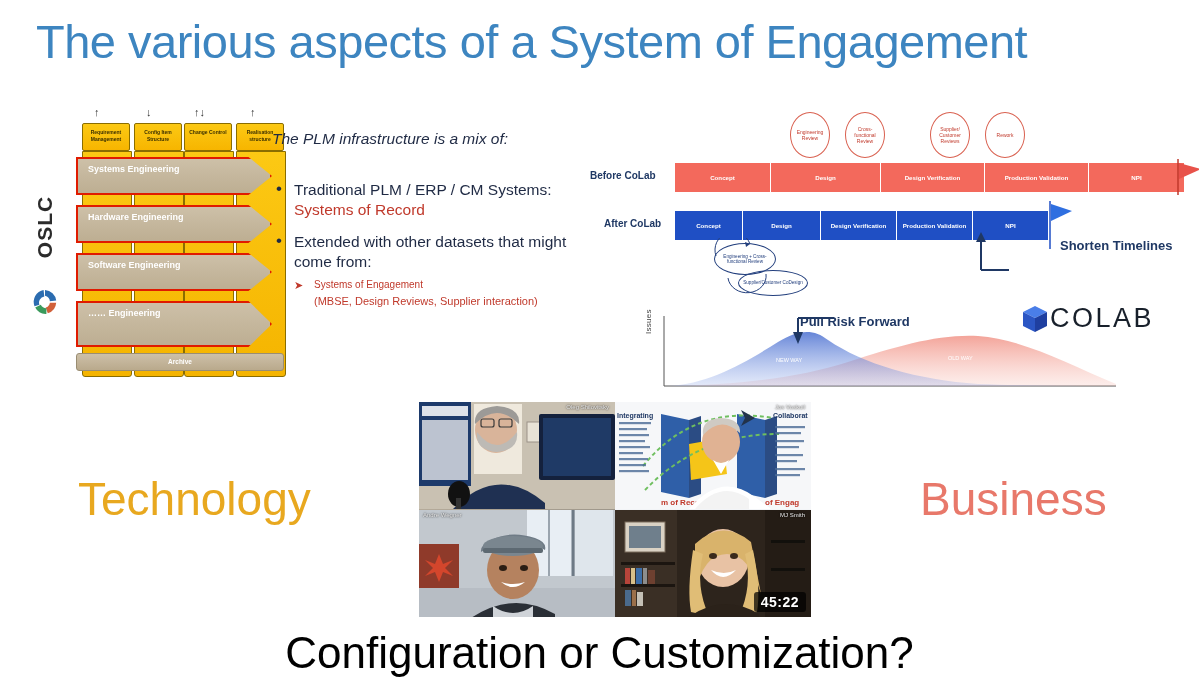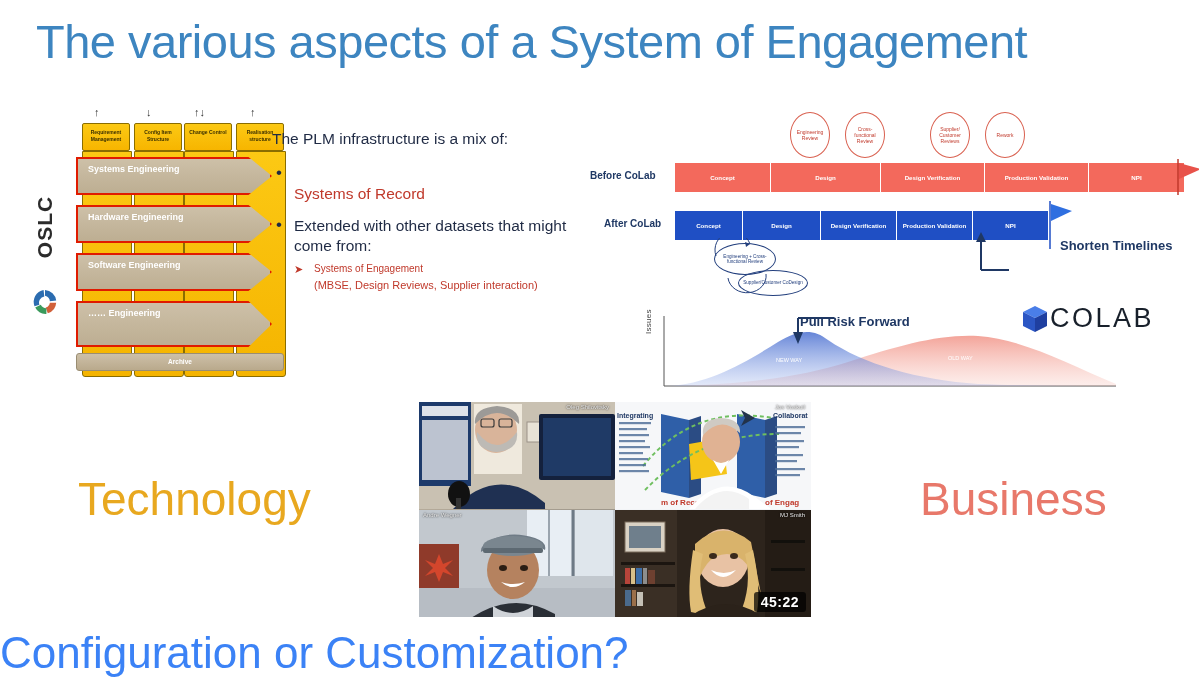--- a/index.html
+++ b/index.html
@@ -66,21 +66,21 @@
   .archive{
     position:absolute;left:2px;top:248px;width:206px;height:16px;
     background:linear-gradient(180deg,#cdc0a8 0%,#b9a98c 100%);
     border:1px solid #9a8d72;border-radius:3px;
     color:#ffffff;font-size:6.5px;font-weight:bold;
     text-align:center;line-height:16px;
   }
 
   
   .plm-text{position:absolute;left:272px;top:130px;width:330px;}
-  .plm-lead{font-size:15.5px;color:#1f2a44;margin-bottom:16px;}
+  .plm-lead{font-size:15.5px;color:#1f2a44;margin-bottom:32px;font-style:italic;}
   .bullet{position:relative;padding-left:22px;font-size:15.5px;color:#1f2a44;margin-bottom:12px;line-height:20px;}
   .bullet::before{content:"\2022";position:absolute;left:4px;top:-1px;font-size:17px;color:#1f2a44;}
   .red{color:#c0392b;}
   .sub-arrow{position:relative;padding-left:20px;margin-top:3px;font-size:10px;color:#c0392b;line-height:19px;}
   .sub-arrow::before{content:"\27A4";position:absolute;left:0;top:1px;font-size:11px;color:#c0392b;}
   .tiny-red{font-size:11px;color:#c0392b;padding-left:20px;line-height:14px;}
 
   
   .colab{position:absolute;left:590px;top:110px;width:600px;height:250px;}
   .tl-label{position:absolute;font-size:10px;font-weight:bold;color:#1f3864;}
@@ -151,22 +151,22 @@
   
   .cap-tech{
     position:absolute;left:78px;top:472px;
     font-size:46px;color:#e8a81f;font-weight:400;
   }
   .cap-biz{
     position:absolute;left:920px;top:472px;
     font-size:46px;color:#e8786a;font-weight:400;
   }
   .cap-bottom{
-    position:absolute;left:0;top:628px;width:1199px;
-    font-size:44px;color:#3b82f6;font-weight:400;
+    position:absolute;left:0;top:628px;width:1199px;text-align:center;
+    font-size:44px;color:#000000;font-weight:400;
   }
 </style>
 </head>
 <body>
 
 <div class="slide">
 
   <div class="slide-title">The various aspects of a System of Engagement</div>
 
   <div class="oslc-block">
@@ -204,21 +204,21 @@
       <div class="band b3">Software Engineering</div>
 
       <div class="archive">Archive</div>
     </div>
   </div>
 
   <div class="plm-text">
     <div class="plm-lead">The PLM infrastructure is a mix of:</div>
 
     <div class="bullet">
-      <br>
+      <span>Traditional PLM / ERP / CM Systems:</span><br>
       <span class="red">Systems of Record</span>
     </div>
 
     <div class="bullet">
       <span>Extended with other datasets that might come from:</span>
       <div class="sub-arrow">Systems of Engagement</div>
       <div class="tiny-red">(MBSE, Design Reviews, Supplier interaction)</div>
     </div>
   </div>
 

